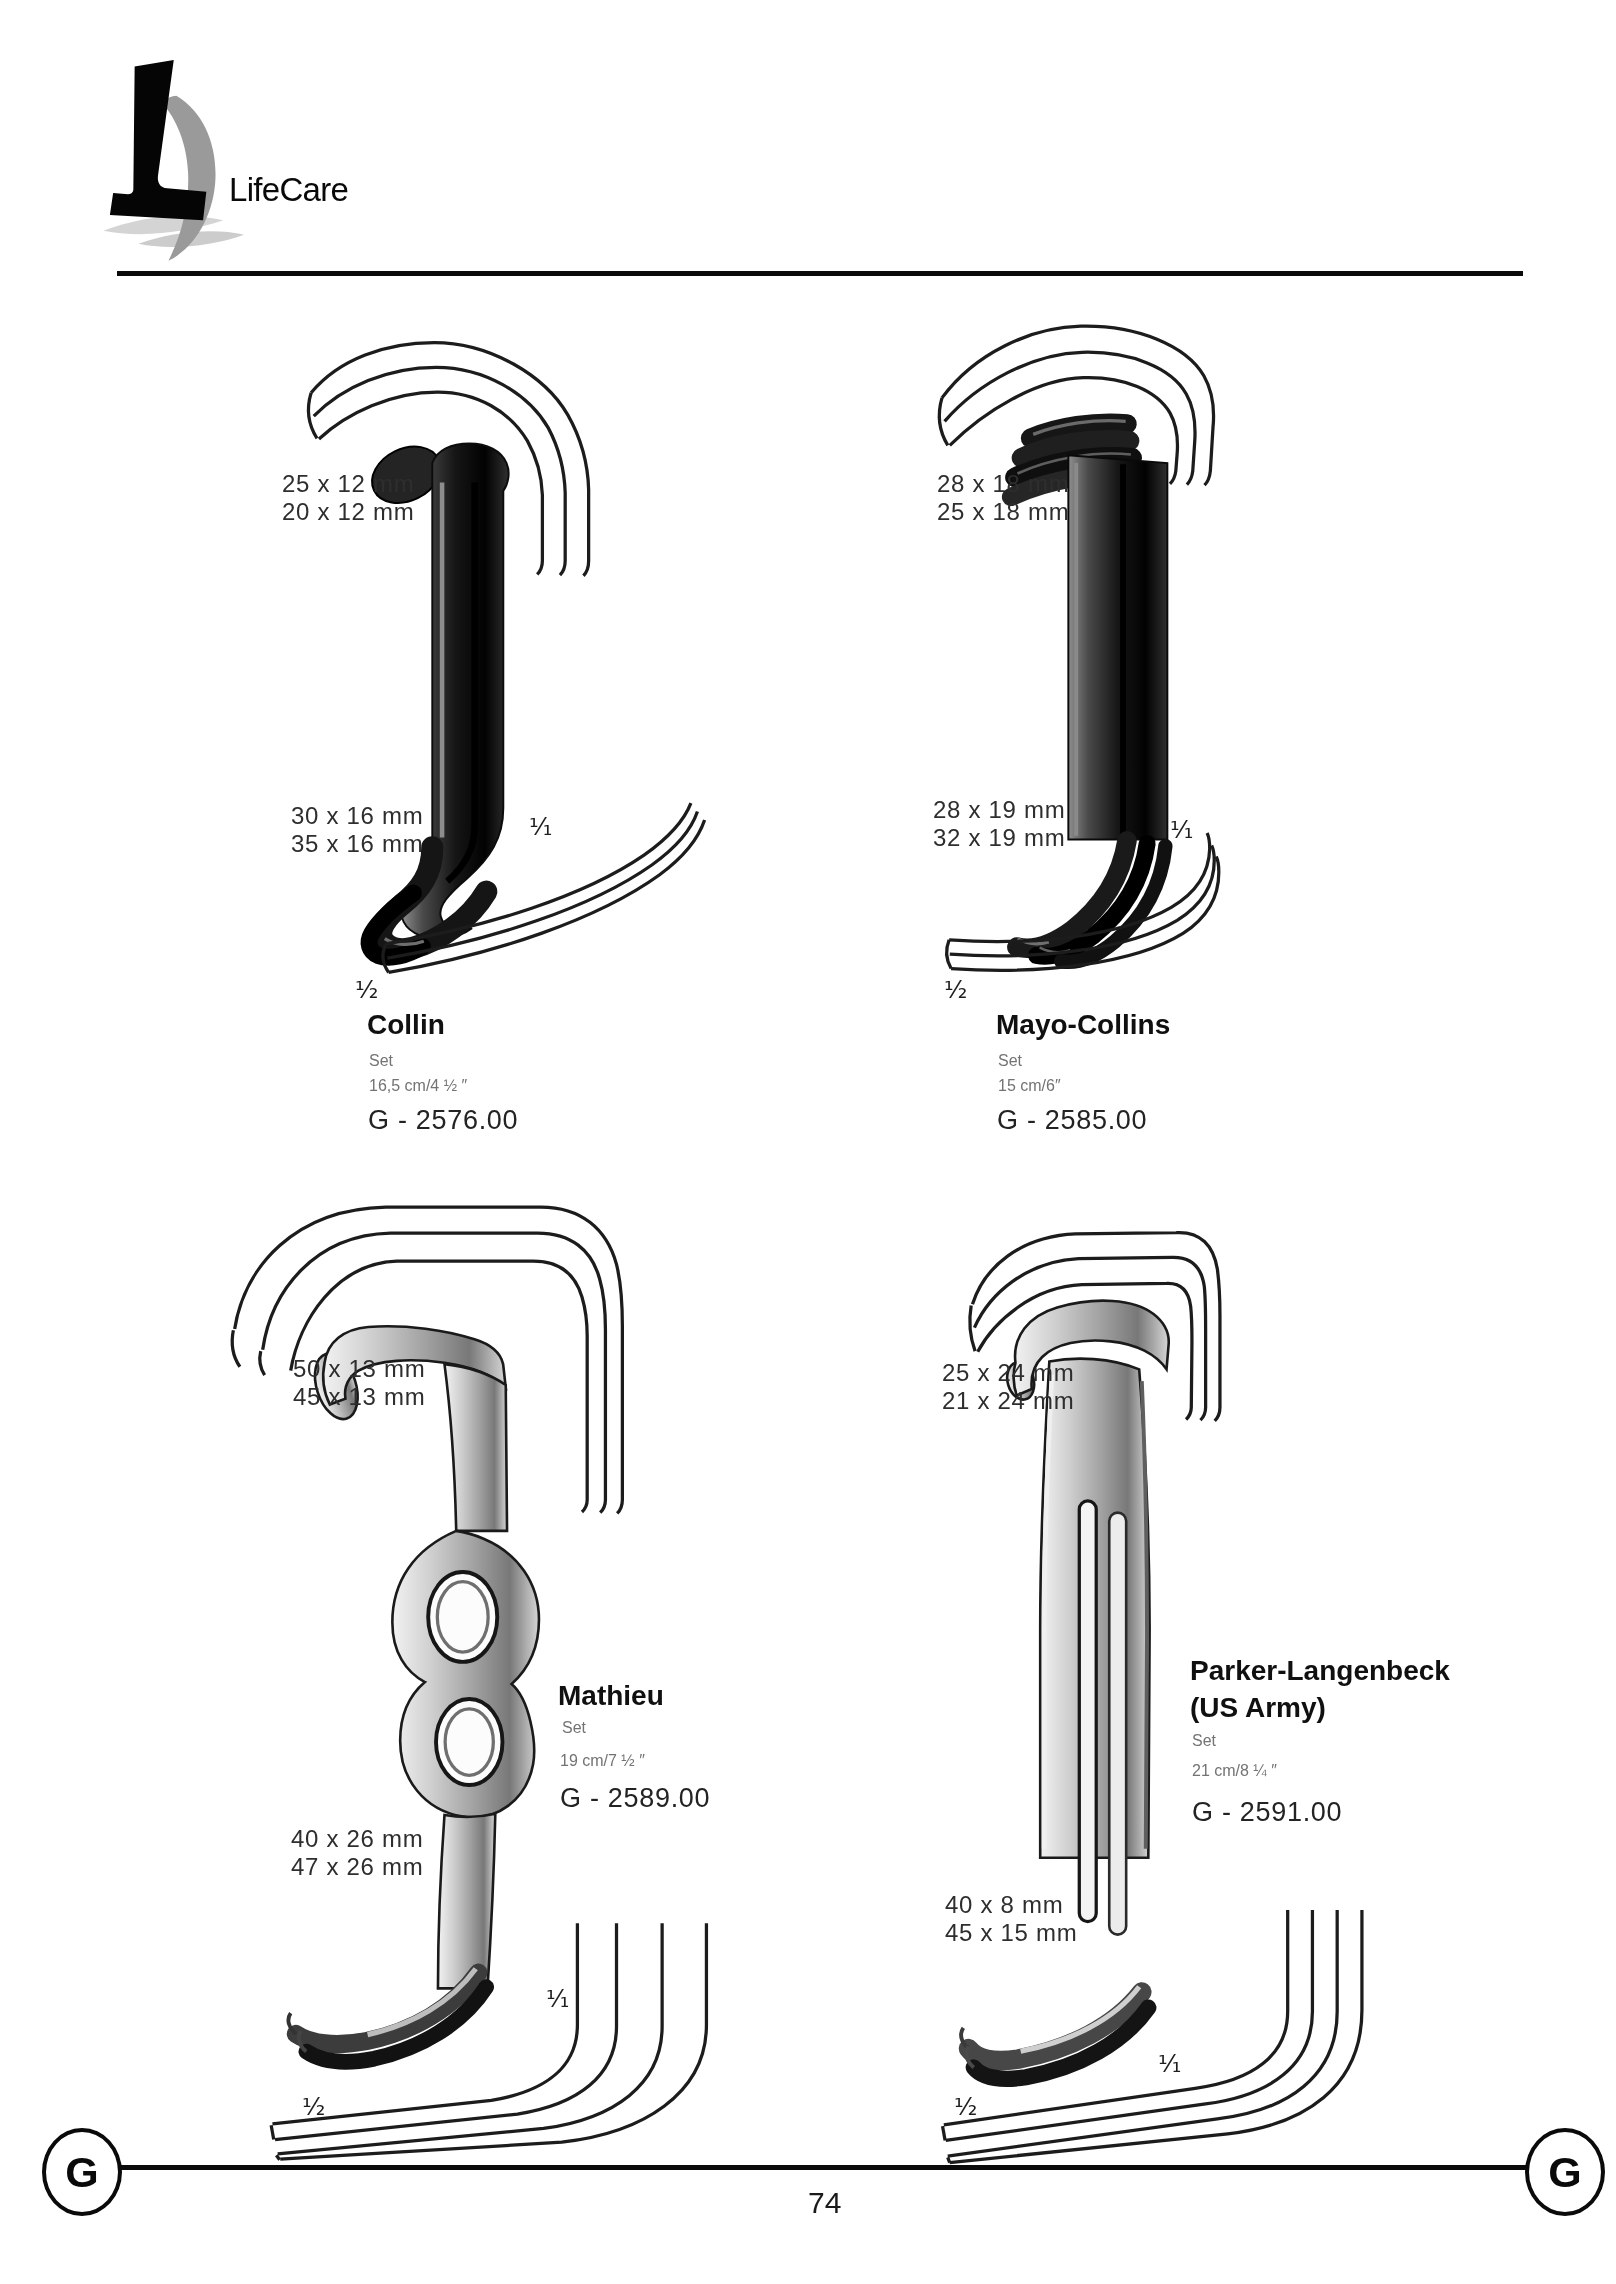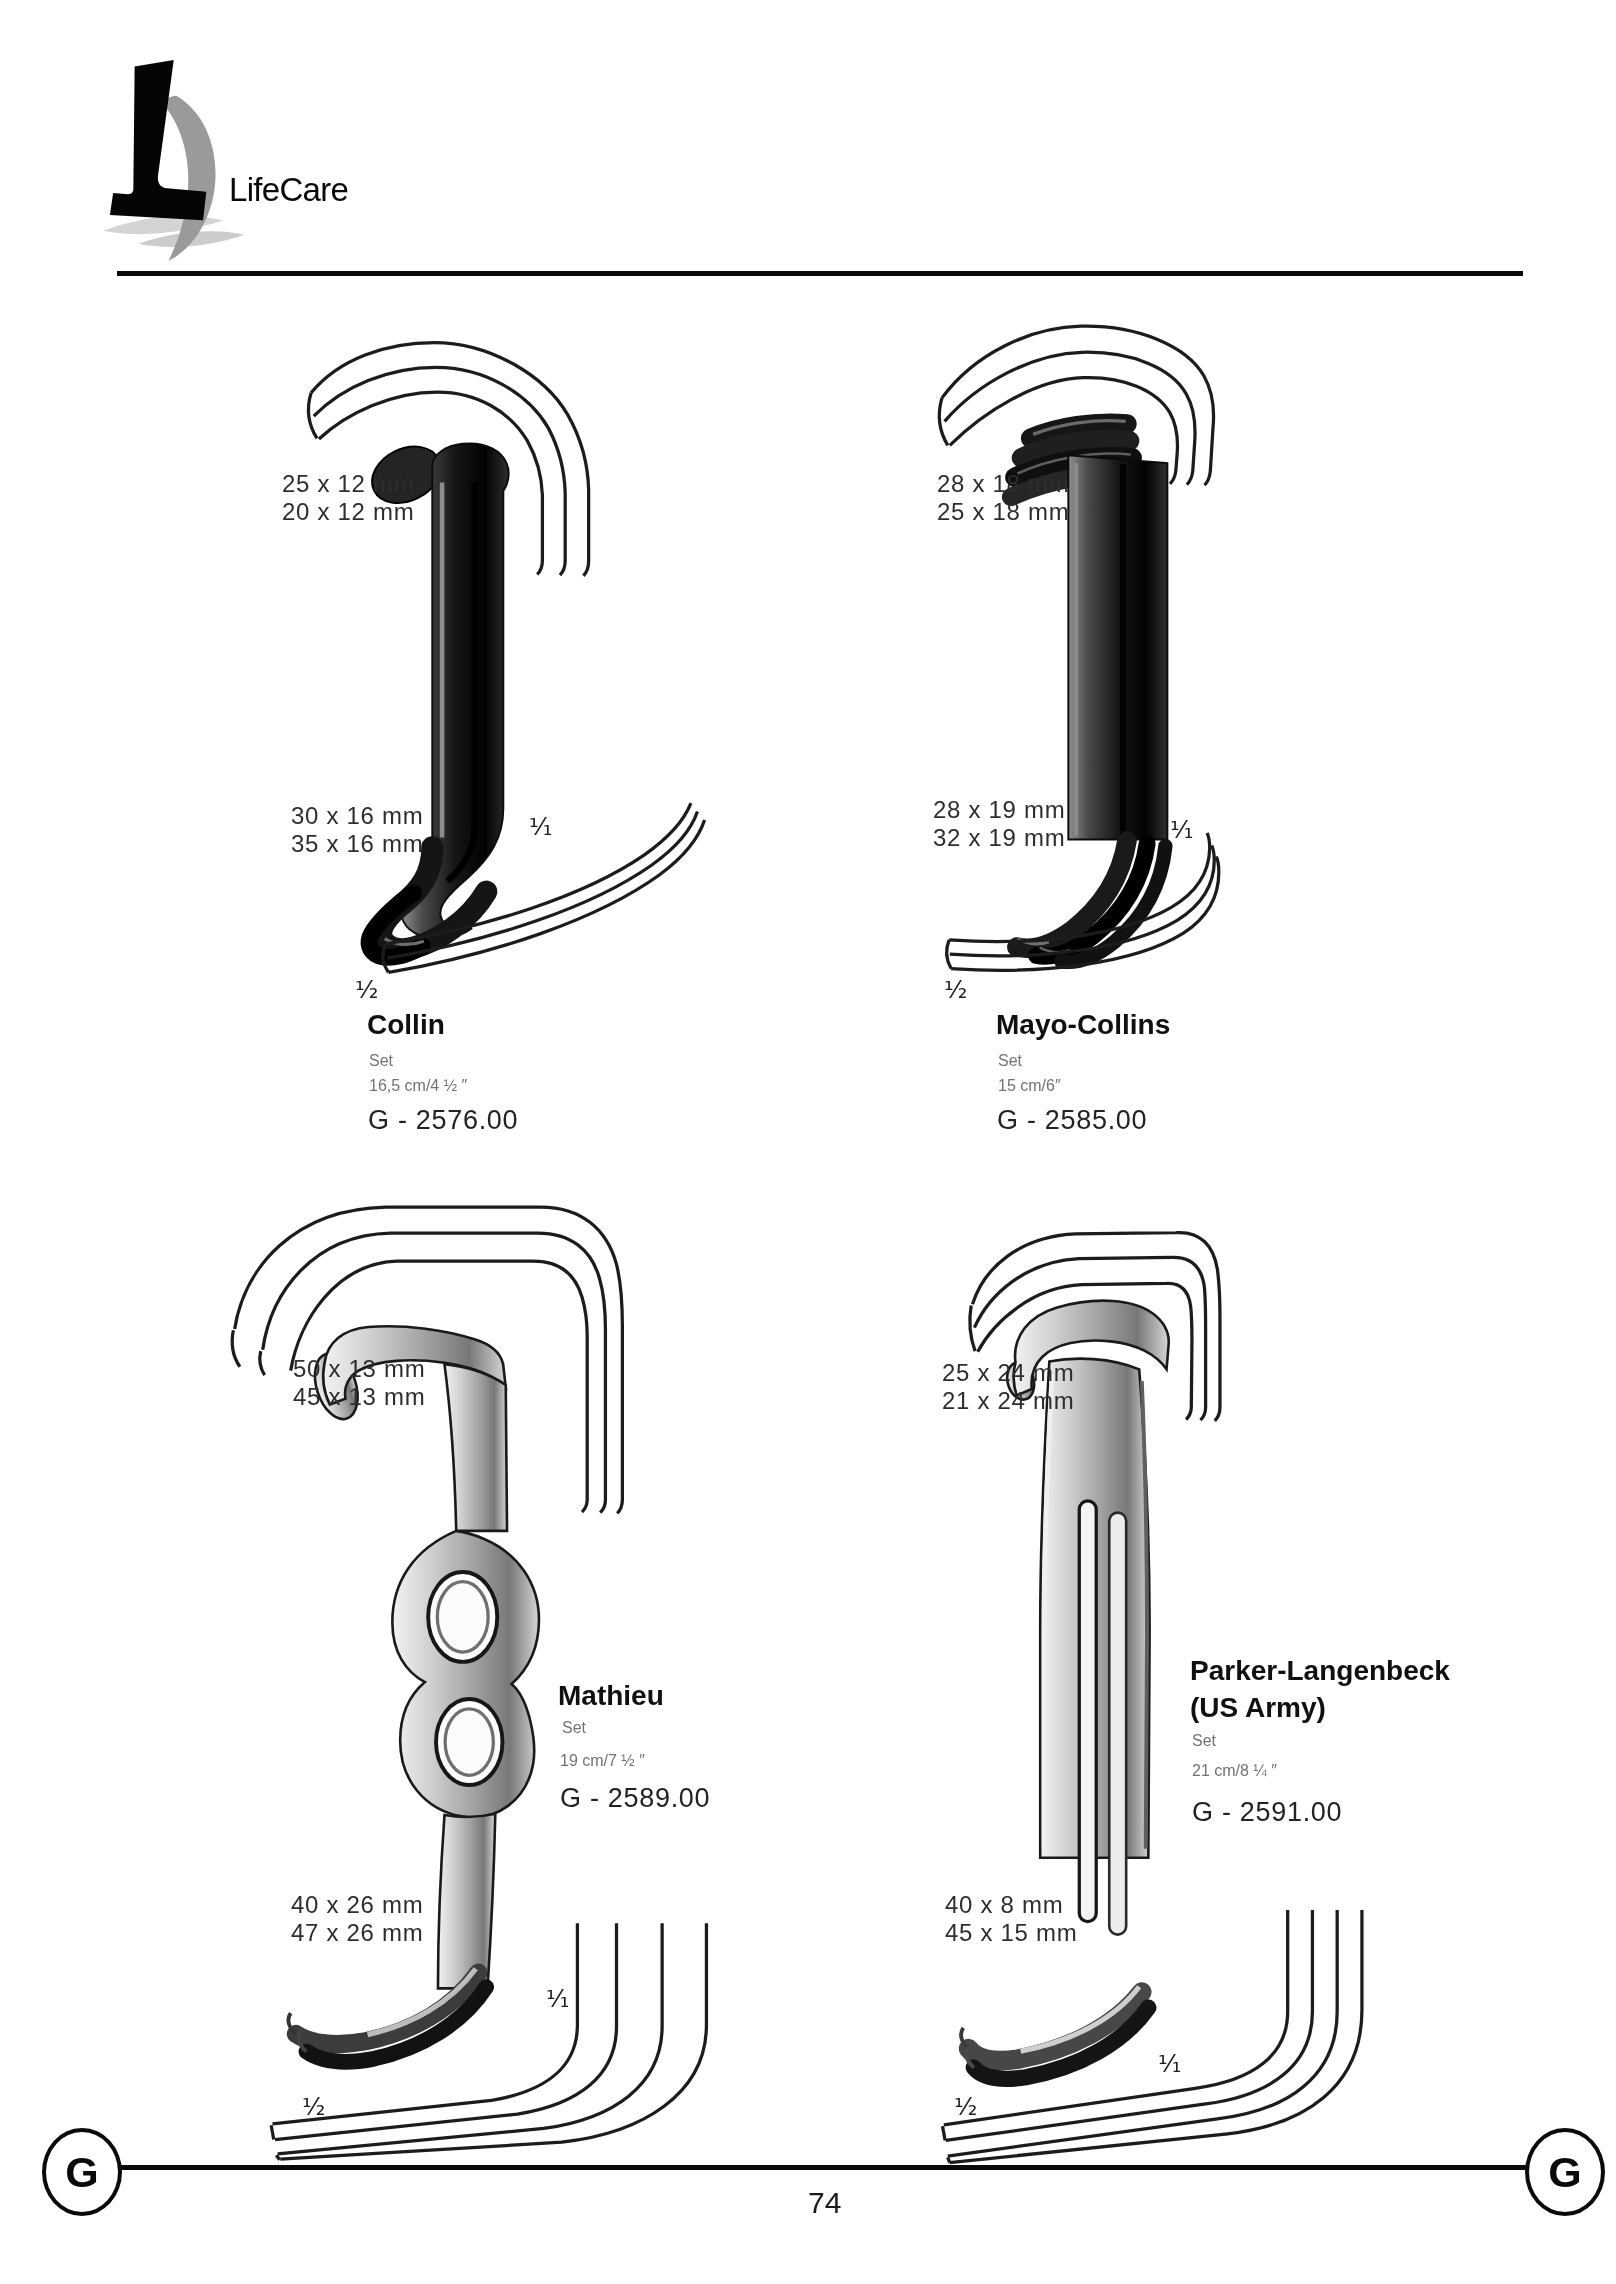--- a/index.html
+++ b/index.html
@@ -219,21 +219,21 @@
   <div class="abs scale-marker" style="left:944px;top:976px">¹⁄₂</div>
   <div class="abs pname" style="left:996px;top:1009px">Mayo-Collins</div>
   <div class="abs pdetail" style="left:998px;top:1052px">Set</div>
   <div class="abs pdetail" style="left:998px;top:1077px">15 cm/6″</div>
   <div class="abs pcode" style="left:997px;top:1105px">G - 2585.00</div>
 
   <div class="abs dims" style="left:293px;top:1355px">
     <div>50 x 13 mm</div>
     <div>45 x 13 mm</div>
   </div>
-  <div class="abs dims" style="left:291px;top:1891px">
+  <div class="abs dims" style="left:291px;top:1825px">
     <div>40 x 26 mm</div>
     <div>47 x 26 mm</div>
   </div>
   <div class="abs scale-marker" style="left:546px;top:1985px">¹⁄₁</div>
   <div class="abs scale-marker" style="left:302px;top:2093px">¹⁄₂</div>
   <div class="abs pname" style="left:558px;top:1680px">Mathieu</div>
   <div class="abs pdetail" style="left:562px;top:1719px">Set</div>
   <div class="abs pdetail" style="left:560px;top:1752px">19 cm/7 ½ ″</div>
   <div class="abs pcode" style="left:560px;top:1783px">G - 2589.00</div>
 

